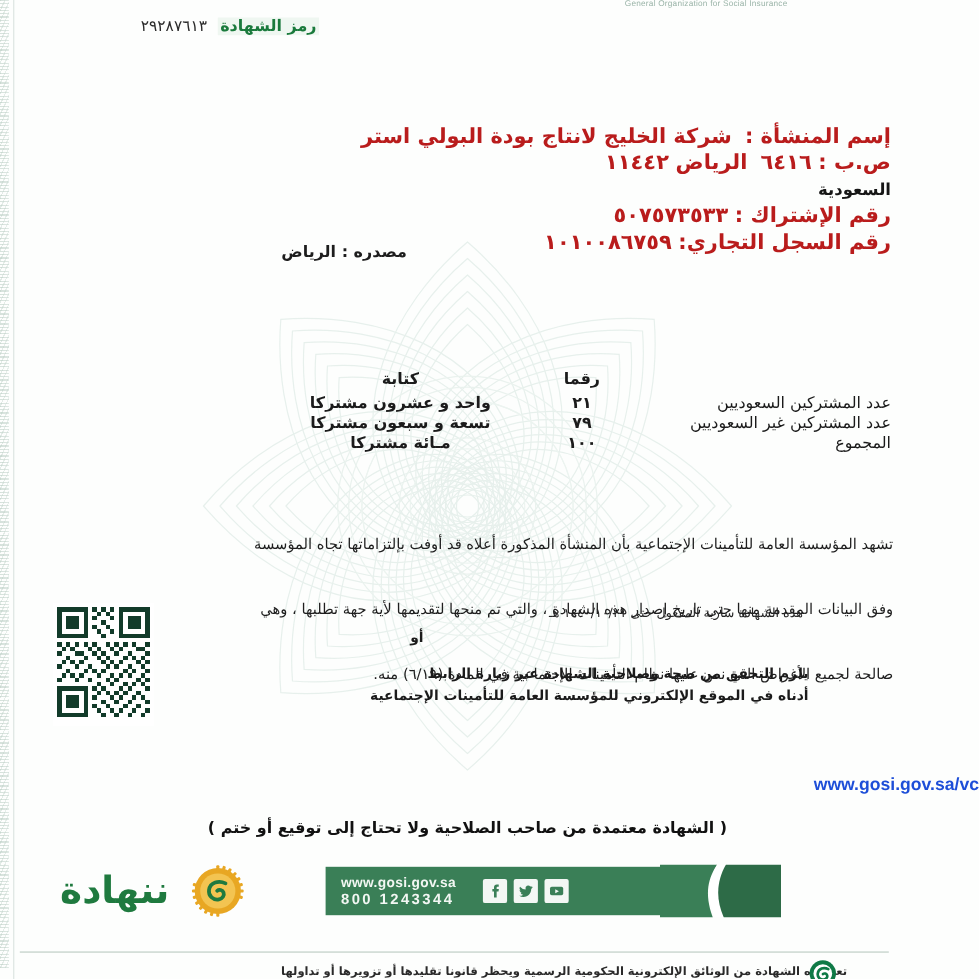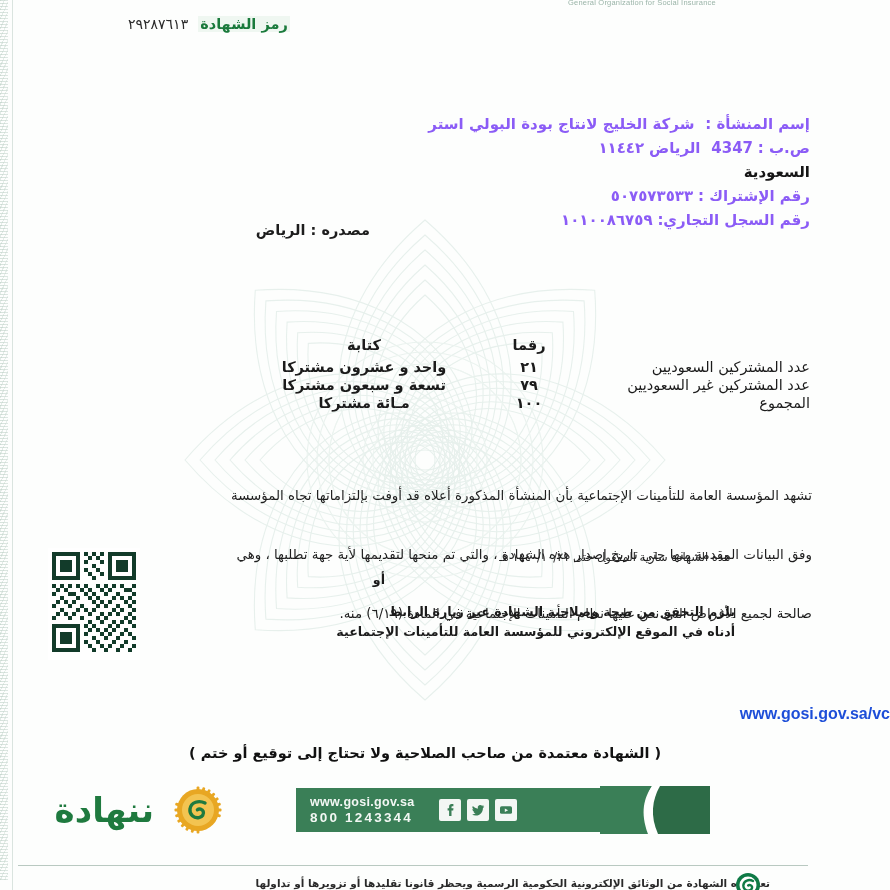--- a/index.html
+++ b/index.html
@@ -76,21 +76,21 @@
 
   .doc-title{
     position:absolute;left:0;right:0;top:54px;
     text-align:center;font-size:20px;font-weight:bold;color:#1c1c1c;
   }
 
   .block-right{
     position:absolute;right:80px;top:112px;
     text-align:right;direction:rtl;line-height:24px;
   }
-  .kv{white-space:nowrap;font-size:15px;color:#8b5cf6;}
+  .kv{white-space:nowrap;font-size:19px;color:#b91c1c;}
   .kv .k{font-weight:bold;}
   .kv .v{font-weight:bold;margin-right:6px;}
   .kv .num{letter-spacing:1px;font-weight:bold;}
 
   .country{
     font-weight:bold;font-size:15px;color:#161616;
   }
 
   .source-line{
     position:absolute;right:520px;top:222px;
@@ -254,21 +254,21 @@
   </div>
 
 
   <div class="block-right">
     <div class="kv">
       <span class="k">إسم المنشأة :</span>
       <span class="v">شركة الخليج لانتاج بودة البولي استر</span>
     </div>
     <div class="kv">
       <span class="k">ص.ب :</span>
-      <span class="num">4347</span>
+      <span class="num">٦٤١٦</span>
       <span class="v">الرياض</span>
       <span class="num">١١٤٤٢</span>
     </div>
     <div class="kv country">السعودية</div>
     <div class="kv">
       <span class="k">رقم الإشتراك :</span>
       <span class="num">٥٠٧٥٧٣٥٣٣</span>
     </div>
     <div class="kv">
       <span class="k">رقم السجل التجاري:</span>

